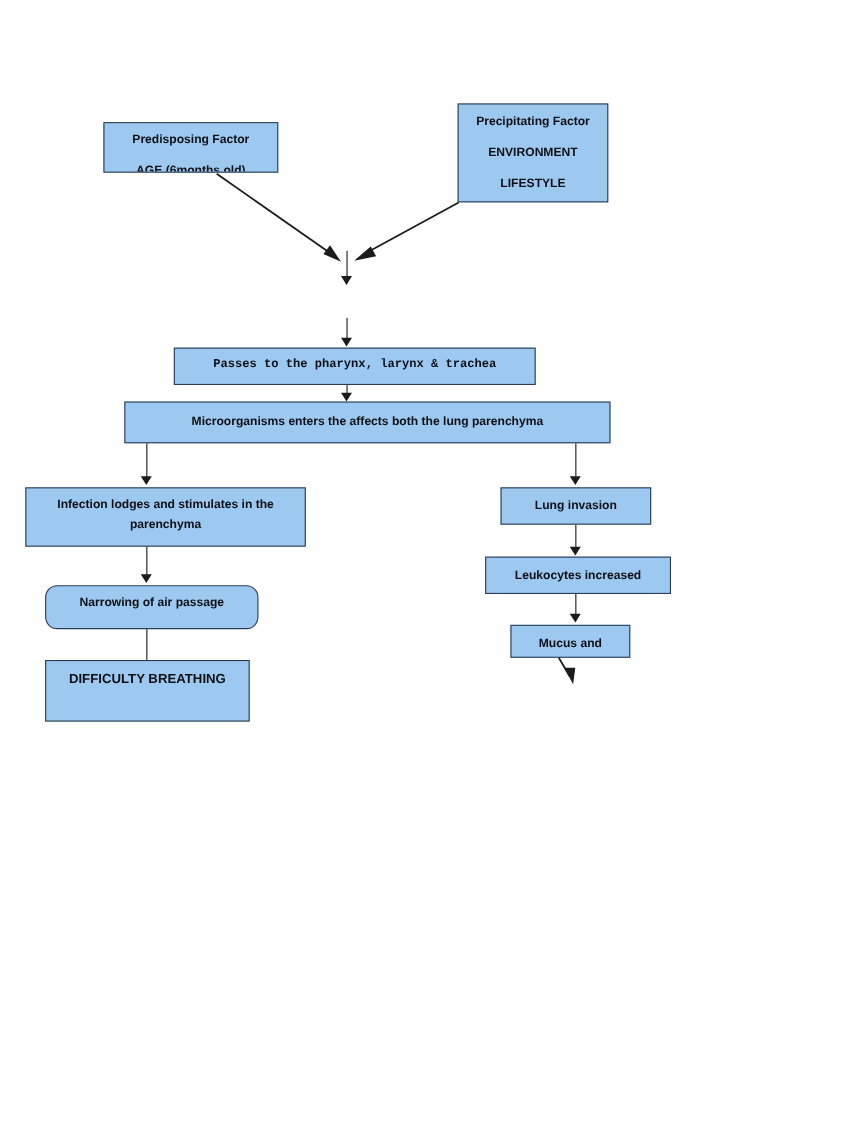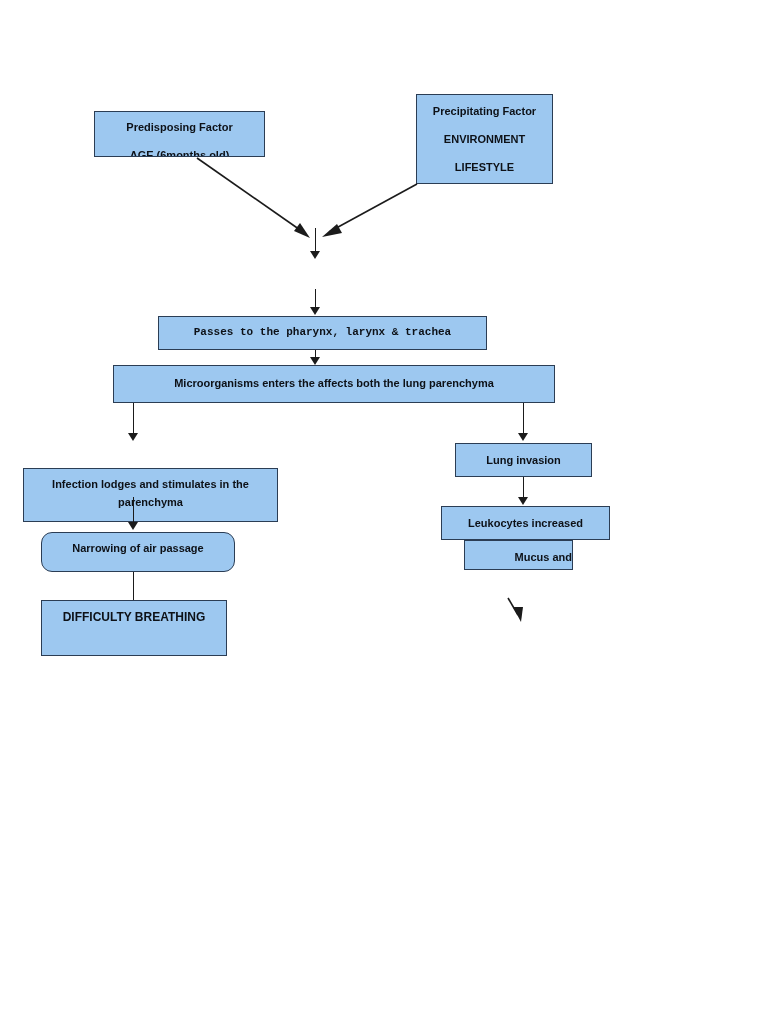--- a/index.html
+++ b/index.html
@@ -71,21 +71,21 @@
   .diag {
     position: absolute;
     overflow: visible;
   }
 </style>
 </head>
 <body>
 
 <div id="canvas">
 
-  <div class="node pad-top" style="left:94px; top:111px; width:171px; height:46px;">
+  <div class="node pad-top" style="left:94px; top:111px; width:159px; height:46px;">
     <span class="line">Predisposing Factor</span>
     <span class="line">AGE (6months old)</span>
   </div>
 
   <div class="node pad-top-sm" style="left:416px; top:94px; width:137px; height:90px;">
     <span class="line">Precipitating Factor</span>
     <span class="line">ENVIRONMENT</span>
     <span class="line">LIFESTYLE</span>
   </div>
 
@@ -115,21 +115,21 @@
   <div class="node center-v" style="left:113px; top:365px; width:442px; height:38px;">
     <span class="line">Microorganisms enters the affects both the lung parenchyma</span>
   </div>
 
   <div class="vline" style="left:133px; top:403px; height:32px;"></div>
   <div class="arrowhead" style="left:128px; top:433px;"></div>
 
   <div class="vline" style="left:523px; top:403px; height:32px;"></div>
   <div class="arrowhead" style="left:518px; top:433px;"></div>
 
-  <div class="node pad-top tight" style="left:23px; top:468px; width:255px; height:54px;">
+  <div class="node pad-top tight" style="left:23px; top:443px; width:255px; height:54px;">
     <span class="line">Infection lodges and stimulates in the</span>
     <span class="line">parenchyma</span>
   </div>
 
   <div class="vline" style="left:133px; top:497px; height:27px;"></div>
   <div class="arrowhead" style="left:128px; top:522px;"></div>
 
   <div class="node pad-top" style="left:41px; top:532px; width:194px; height:40px;border-radius:11px;">
     <span class="line">Narrowing of air passage</span>
   </div>
@@ -148,21 +148,21 @@
   <div class="vline" style="left:523px; top:477px; height:22px;"></div>
   <div class="arrowhead" style="left:518px; top:497px;"></div>
 
   <div class="node pad-top-sm" style="left:441px; top:506px; width:169px; height:34px;">
     <span class="line">Leukocytes increased</span>
   </div>
 
   <div class="vline" style="left:523px; top:540px; height:20px;"></div>
   <div class="arrowhead" style="left:518px; top:558px;"></div>
 
-  <div class="node pad-top-sm tight" style="left:464px; top:540px; width:109px; height:30px;text-align:right;">
+  <div class="node pad-top-sm tight" style="left:464px; top:568px; width:109px; height:30px;">
     <span class="line">Mucus and</span>
     <span class="line">phlegm</span>
   </div>
 
   <svg class="diag" style="left:0px; top:0px; width:768px; height:1024px;">
     <line x1="508" y1="598" x2="518" y2="615" stroke="#1b1b1b" stroke-width="1.6"></line>
     <polygon points="521,622 513,607 523,607" fill="#1b1b1b"></polygon>
   </svg>
 
 

